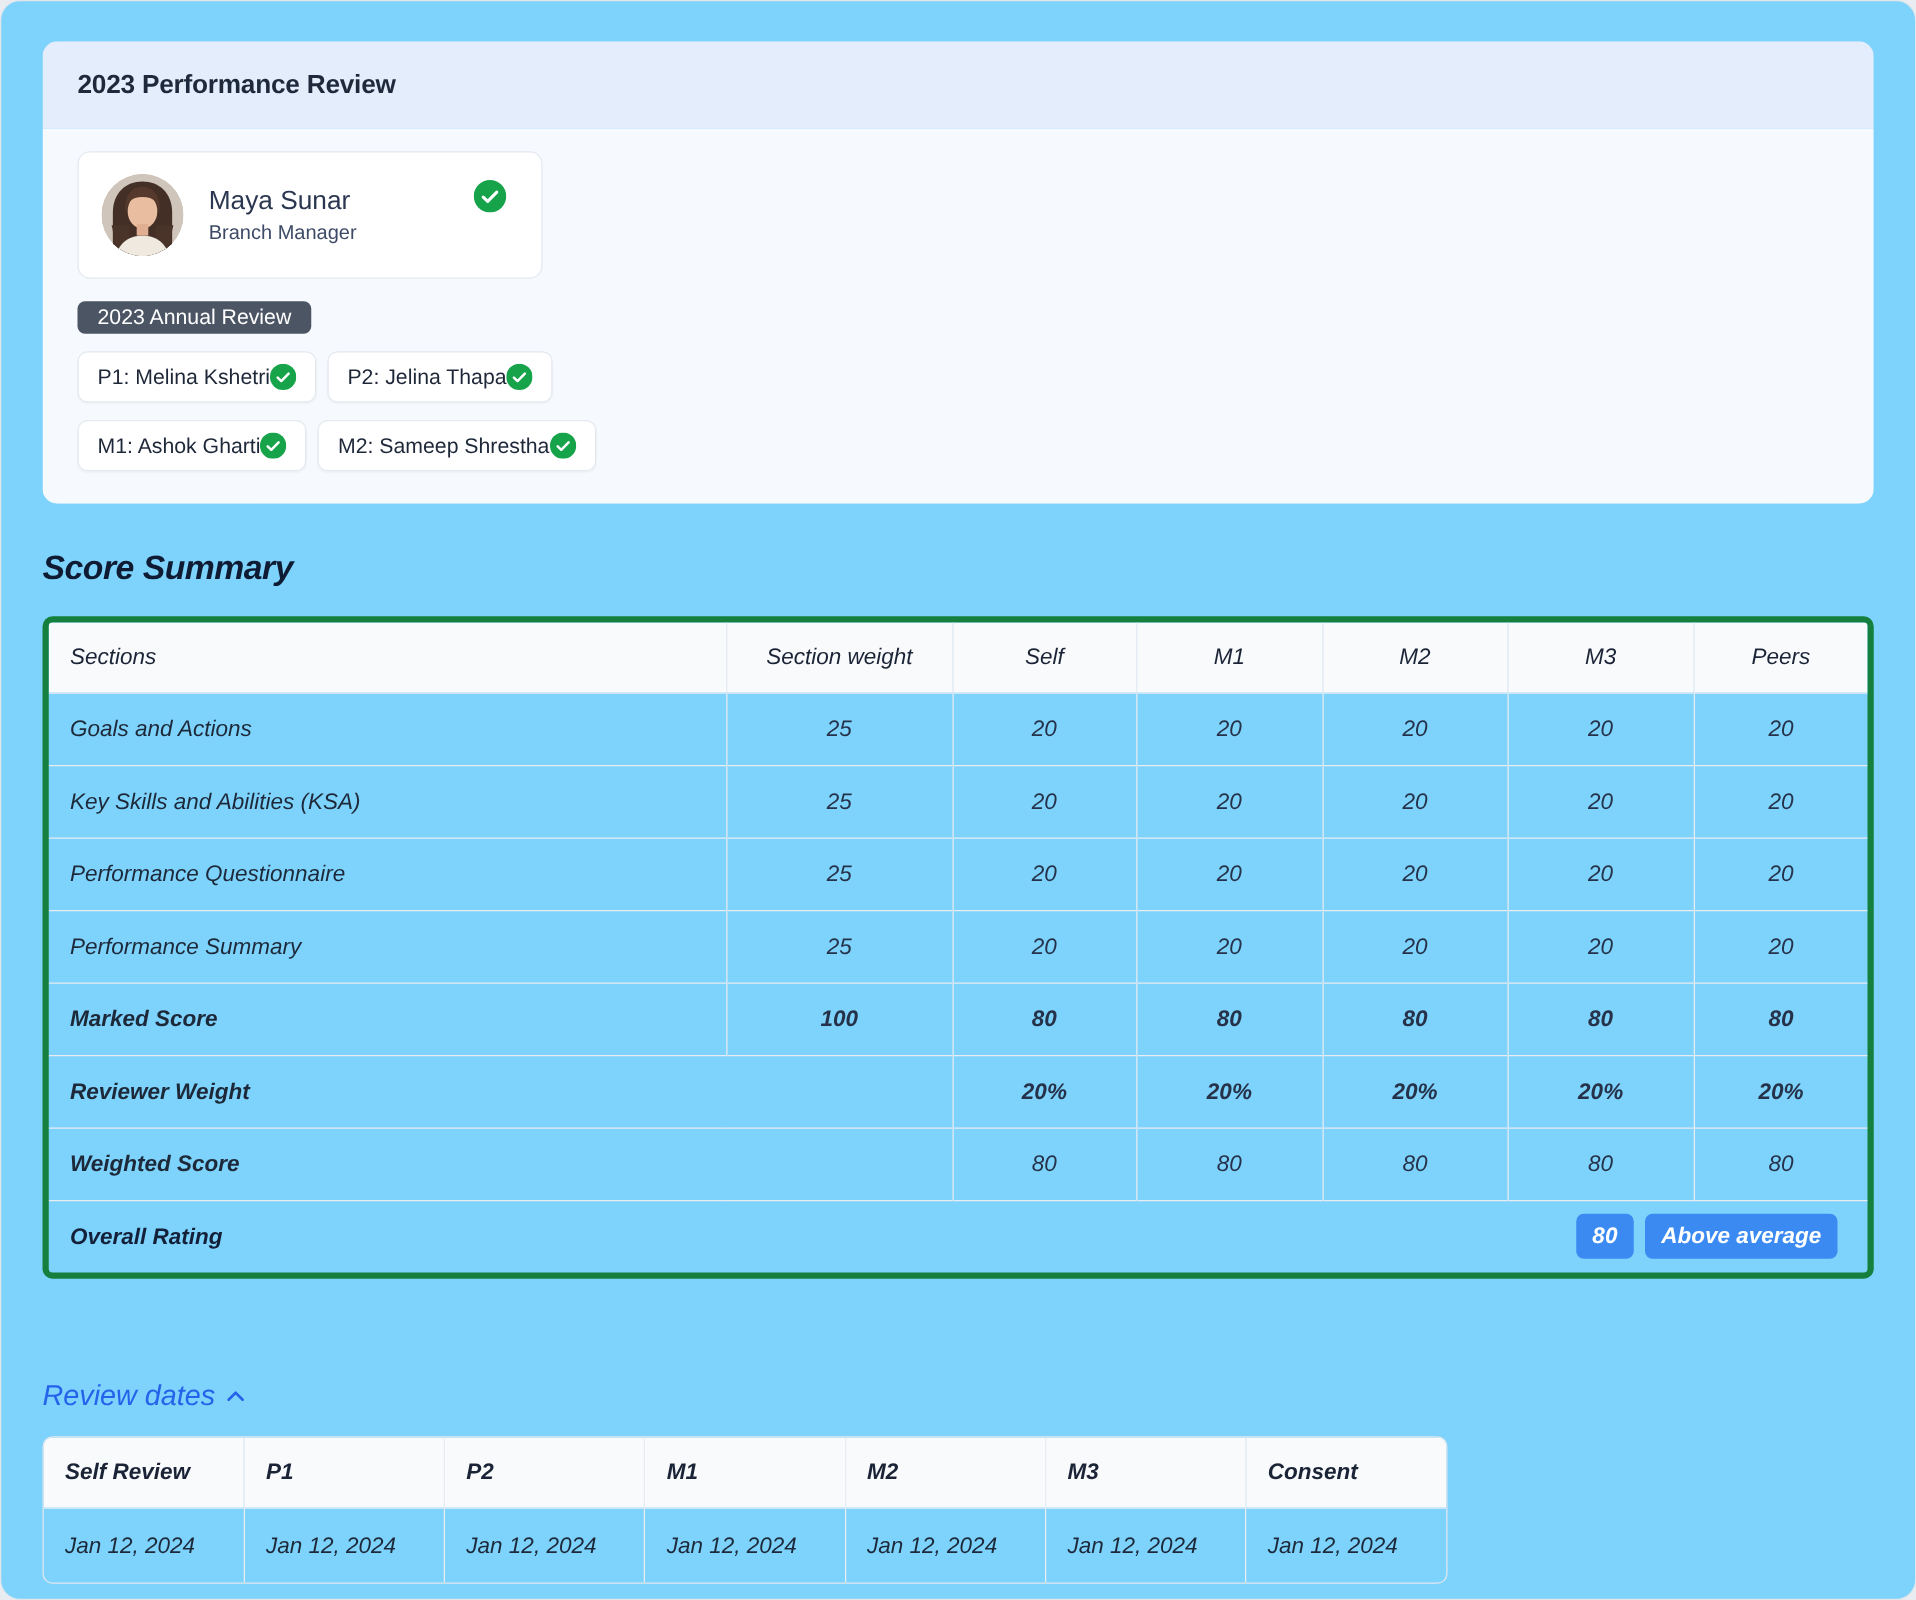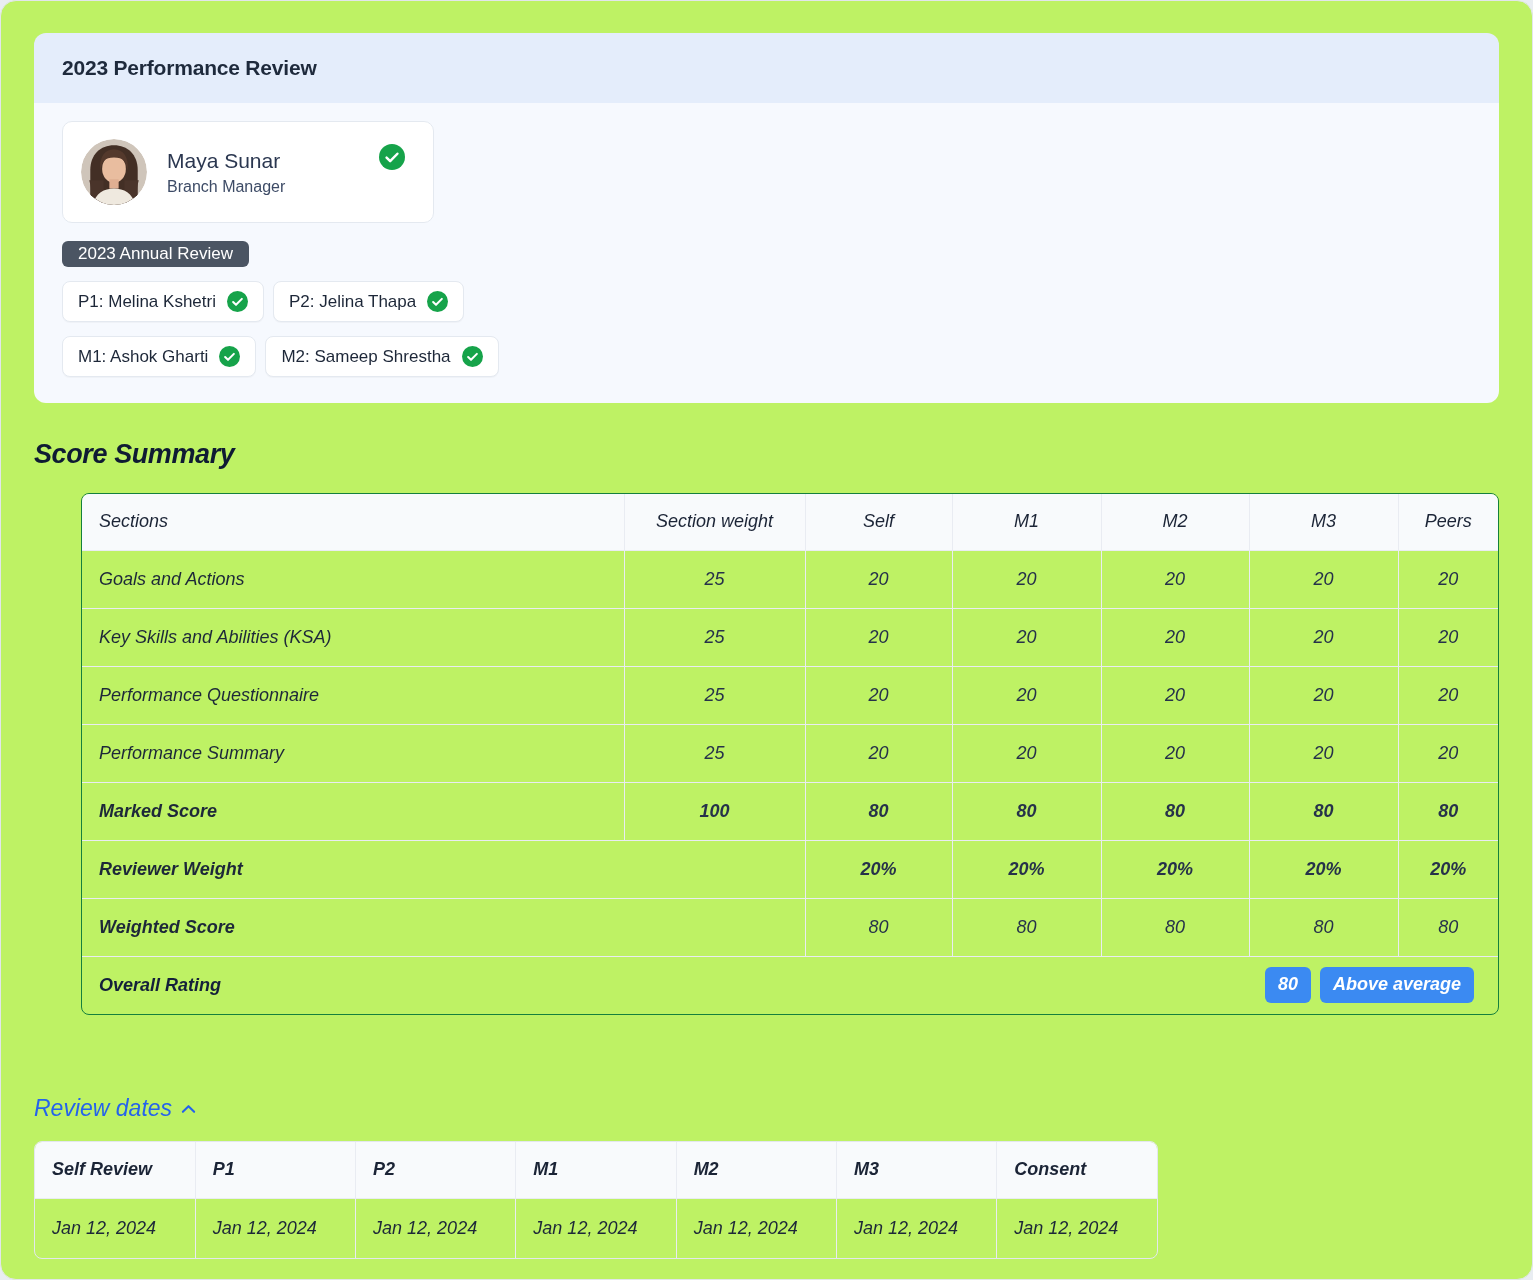--- a/index.html
+++ b/index.html
@@ -4,21 +4,21 @@
 <style>
   * { margin:0; padding:0; box-sizing:border-box; }
   html,body { width:1533px; height:1280px; }
   body {
     background:#e9edf2;
     font-family:"Liberation Sans","DejaVu Sans",sans-serif;
     color:#1d2738;
   }
   .app {
     position:absolute; inset:0;
-    background:#bef264;
+    background:#7dd3fc;
     border:1px solid #e2e6eb;
     border-radius:16px;
     overflow:hidden;
   }
 
   
   .hero {
     margin:32px 33px 0;
     border-radius:12px;
     overflow:hidden;
@@ -58,21 +58,21 @@
     display:inline-block;
     margin-top:18px;
     background:#4b5563;
     color:#ffffff;
     font-size:17px;
     padding:3px 16px;
     border-radius:6px;
   }
   .chip-row { display:flex; gap:9px; margin-top:14px; }
   .chip {
-    display:inline-flex; align-items:center; gap:11px;
+    display:inline-flex; align-items:center; 
     background:#ffffff;
     border:1px solid #e4e9f0;
     border-radius:8px;
     padding:9px 15px;
     font-size:17px;
     color:#1d2738;
     box-shadow:0 1px 1px rgba(15,23,42,0.03);
   }
 
   
@@ -80,24 +80,23 @@
   .section-title {
     margin-top:36px;
     font-size:27px;
     font-weight:800;
     color:#0f1b33;
     letter-spacing:-0.4px;
   }
 
   .tbl-wrap {
     margin-top:23px;
-    border:1px solid #15803d;
+    border:5px solid #15803d;
     border-radius:8px;
     overflow:hidden;
-    margin-left:47px;
   }
   table { width:100%; border-collapse:collapse; table-layout:fixed; }
   th, td {
     border-top:1px solid #e9ecf2;
     border-left:1px solid #e9ecf2;
     font-size:18px;
     height:58px;
     vertical-align:middle;
   }
   tr > :first-child { border-left:none; }

